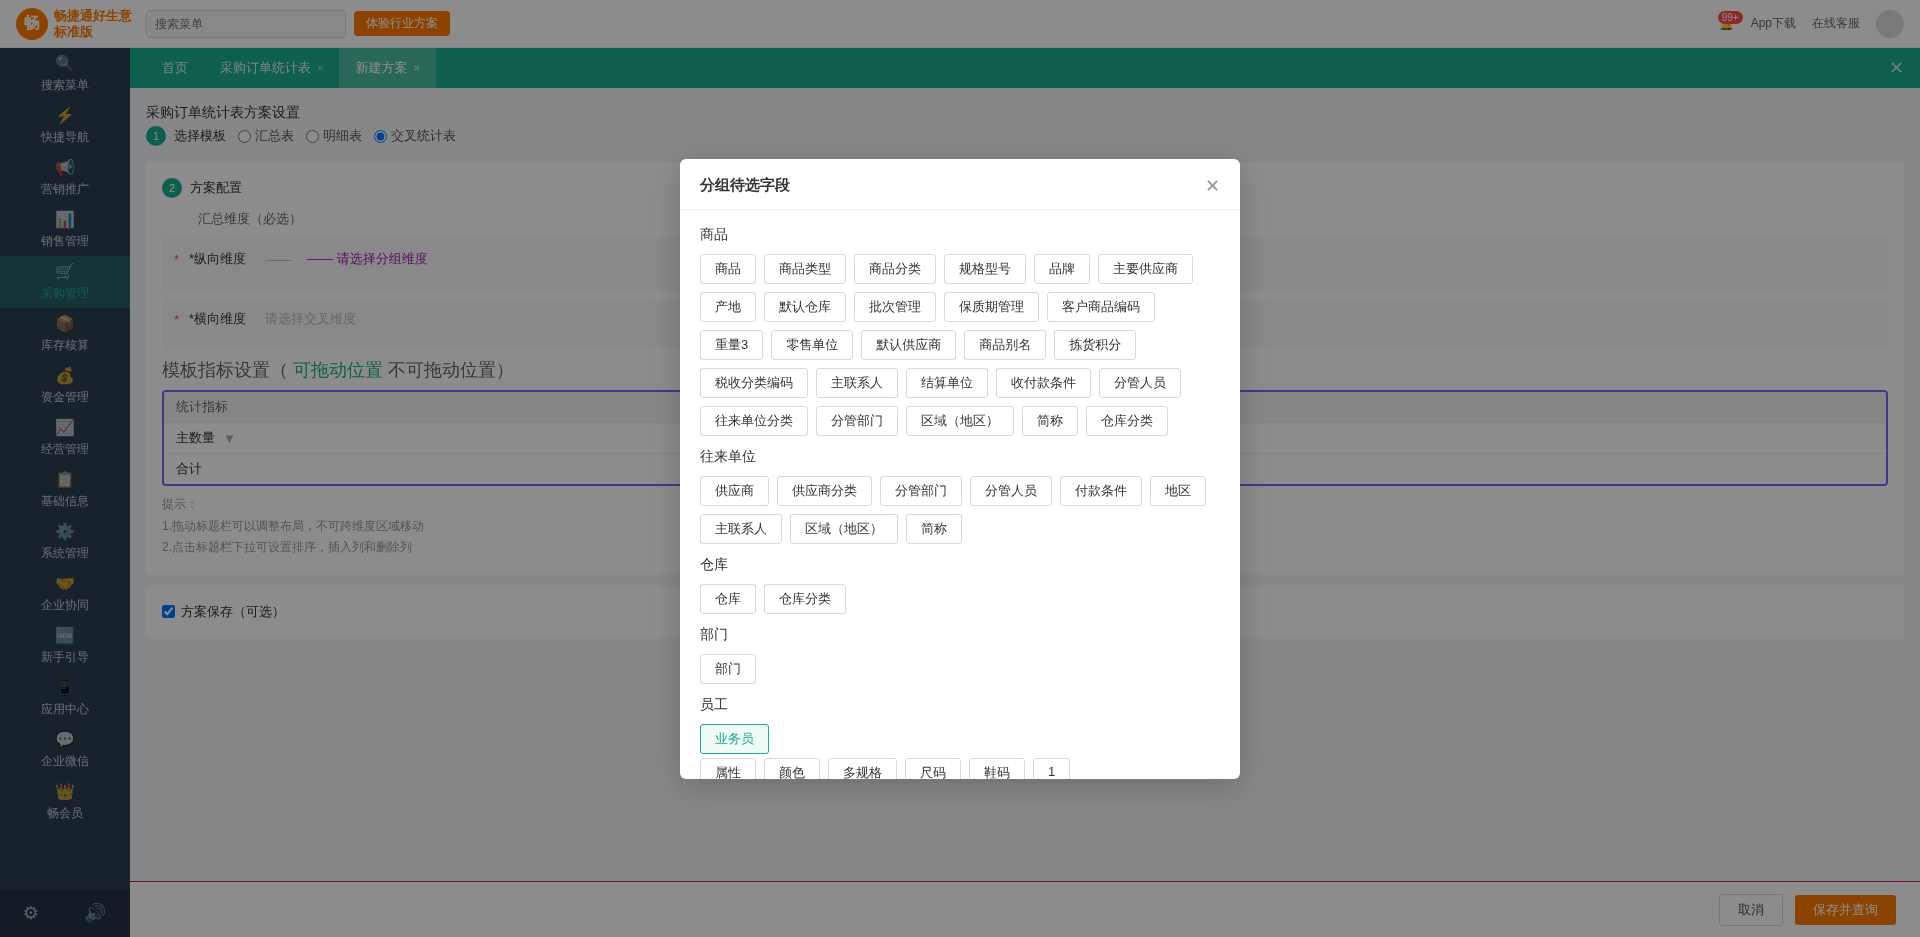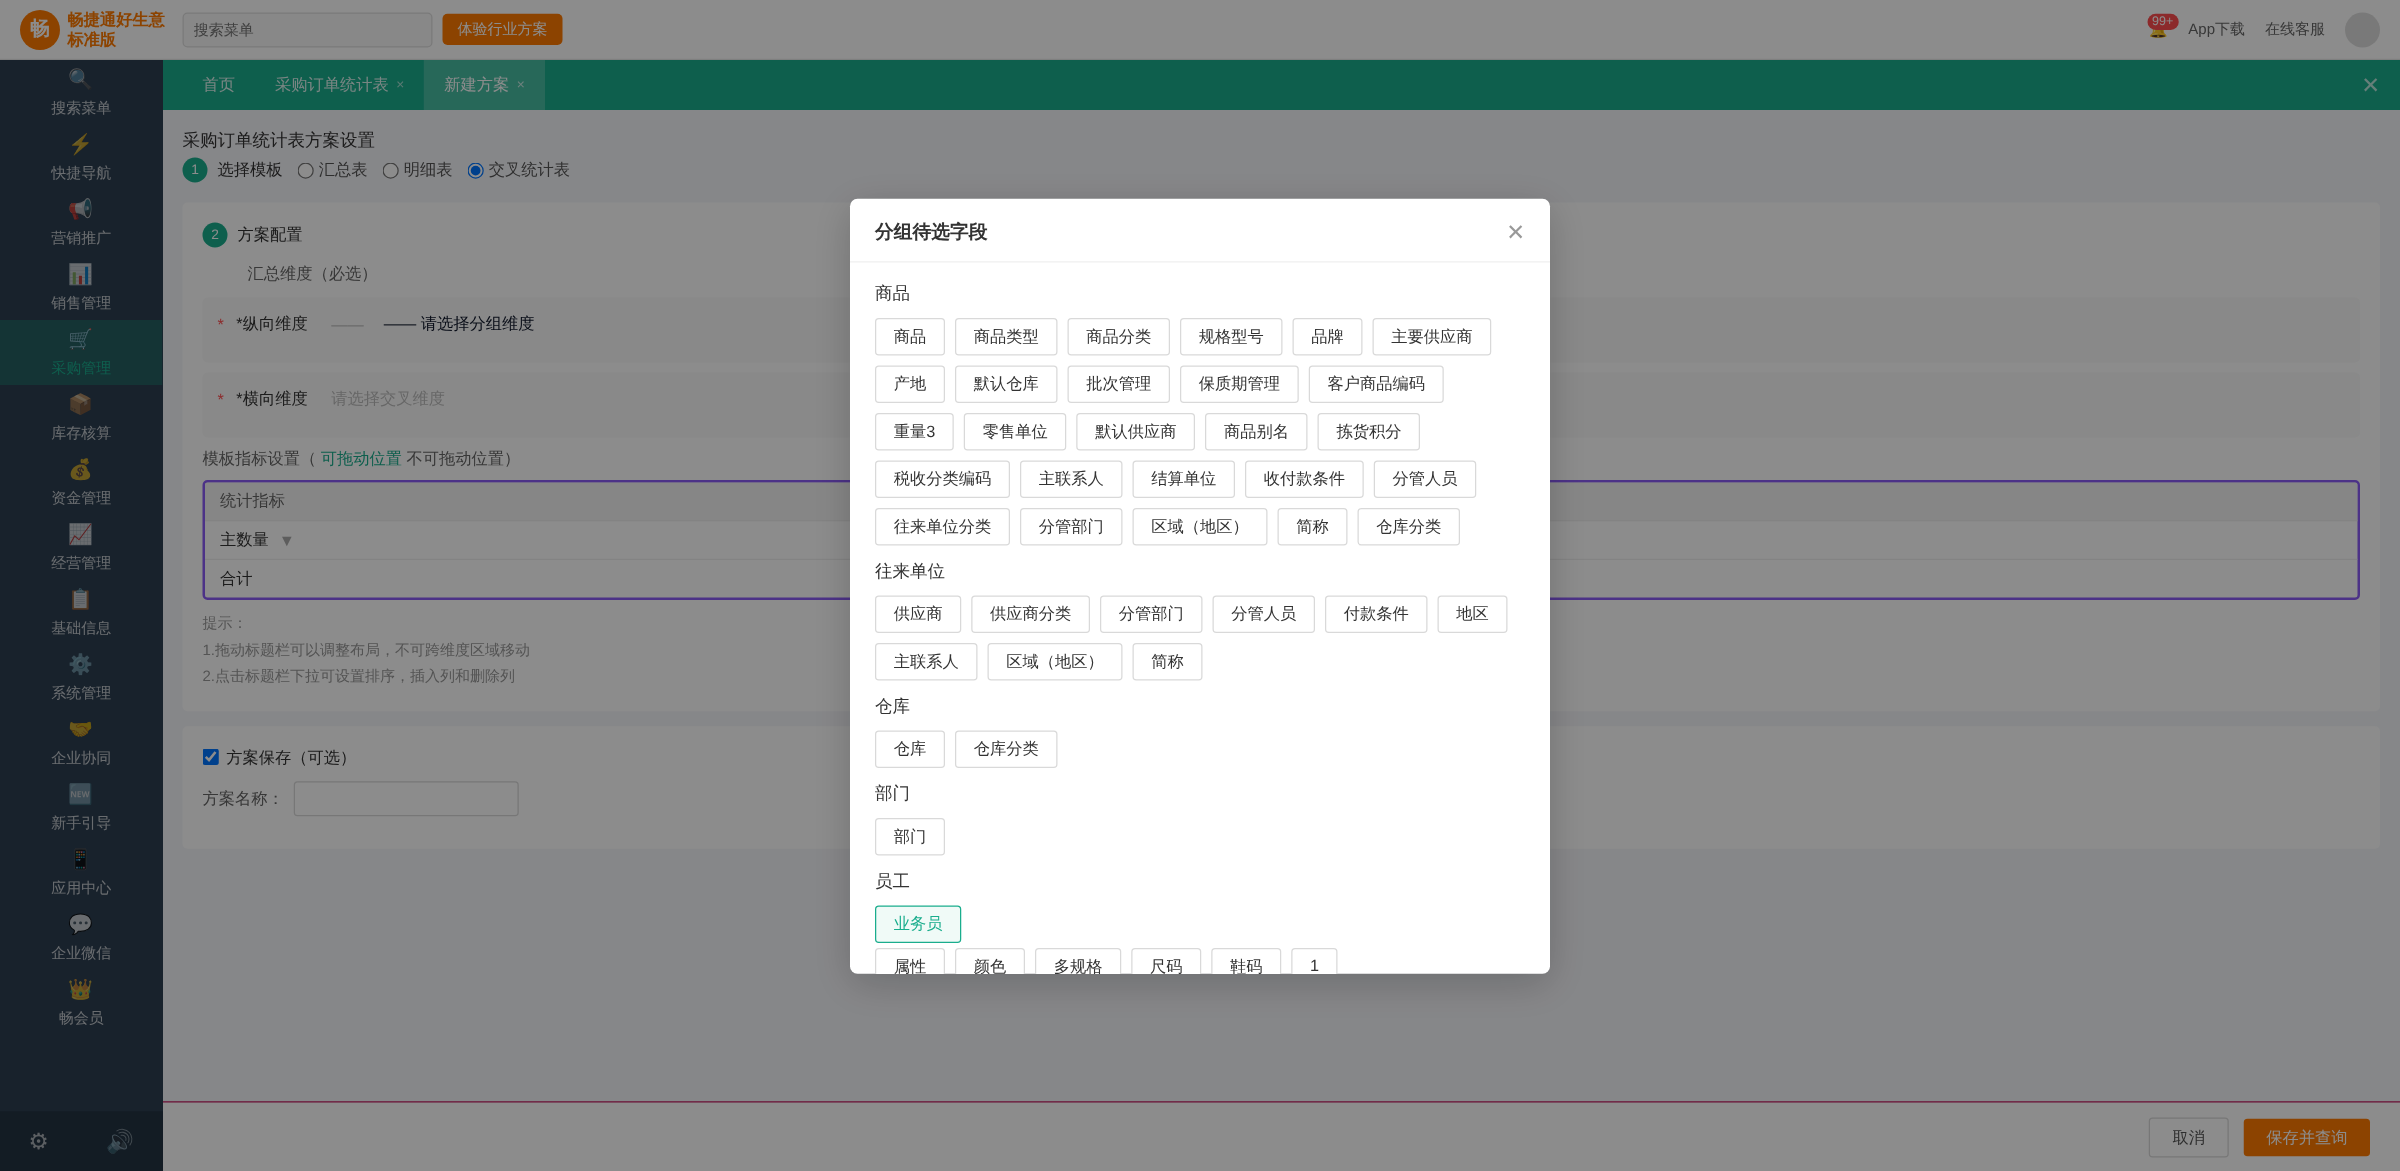--- a/index.html
+++ b/index.html
@@ -333,31 +333,31 @@
       <span class="step-label">方案配置</span>
     </div>
     <div class="form-row">
       <span class="form-label">汇总维度（必选）</span>
     </div>
     <div style="background:#fafafa;padding:12px;border-radius:4px;margin-bottom:8px">
       <div class="form-row">
         <span style="color:#ff4d4f;margin-right:2px">*</span>
         <span style="color:#333;min-width:60px">*纵向维度</span>
         <span style="color:#bbb;margin:0 8px">——</span>
-        <span style="color:#0f172a;font-size:13px">—— 请选择分组维度</span>
+        <span style="color:#a21caf;font-size:13px">—— 请选择分组维度</span>
       </div>
     </div>
     <div style="background:#fafafa;padding:12px;border-radius:4px;margin-bottom:8px">
       <div class="form-row">
         <span style="color:#ff4d4f;margin-right:2px">*</span>
         <span style="color:#333;min-width:60px">*横向维度</span>
         <span style="color:#bbb;font-size:13px;margin-left:8px">请选择交叉维度</span>
       </div>
     </div>
-    <div style="font-size:13px;color:#666;margin-bottom:8px">
+    <div style="font-size:18px;color:#666;margin-bottom:8px">
       <span>模板指标设置（</span>
       <span style="color:#1aad8d">可拖动位置</span>
       <span>不可拖动位置）</span>
     </div>
     <div style="border:2px solid #8b5cf6;border-radius:4px;overflow:hidden;margin-bottom:8px">
       <div style="background:#f5f5f5;padding:6px 12px;font-size:13px;color:#666;border-bottom:1px solid #eee">统计指标</div>
       <div style="display:flex">
         <div style="flex:1;border-right:1px solid #eee;padding:6px 12px;font-size:13px;display:flex;align-items:center;gap:8px">
           <span>主数量</span>
           <span style="color:#aaa">▼</span>
@@ -374,24 +374,20 @@
       <div>1.拖动标题栏可以调整布局，不可跨维度区域移动</div>
       <div>2.点击标题栏下拉可设置排序，插入列和删除列</div>
     </div>
   </div>
 
   <div class="section-card">
     <label style="display:flex;align-items:center;gap:6px;font-size:13px;color:#333">
       <input type="checkbox" checked="" style="">
       <span>方案保存（可选）</span>
     </label>
-    <div class="form-row" style="margin-top:10px">
-      <span style="color:#666;font-size:13px">方案名称：</span>
-      <input type="text" style="width: 180px; height: 28px; border: 1px solid rgb(217, 217, 217); border-radius: 3px; padding: 0px 8px; font-size: 13px;">
-    </div>
   </div>
 </div>
 
 <div class="overlay">
   <div class="modal">
     <div class="modal-header">
       <span class="modal-title">分组待选字段</span>
       <span class="modal-close">✕</span>
     </div>
     <div class="modal-body" id="modal-body">

